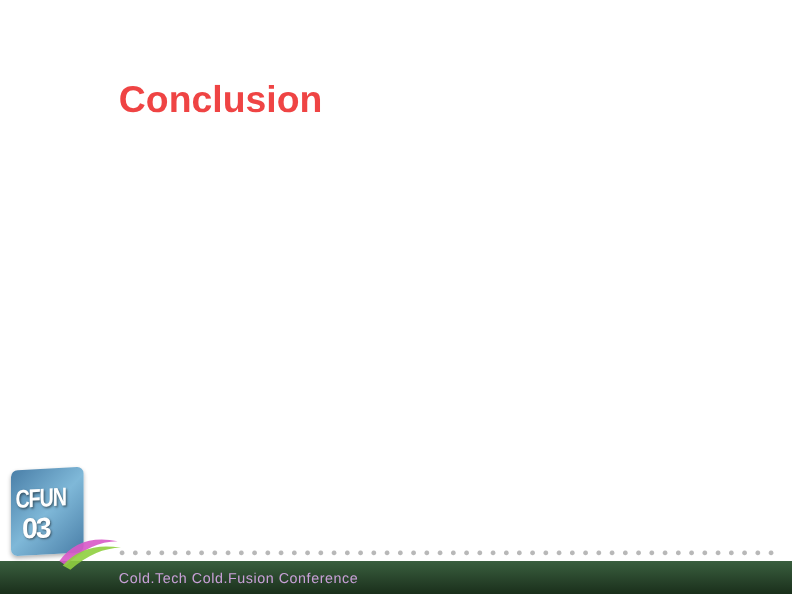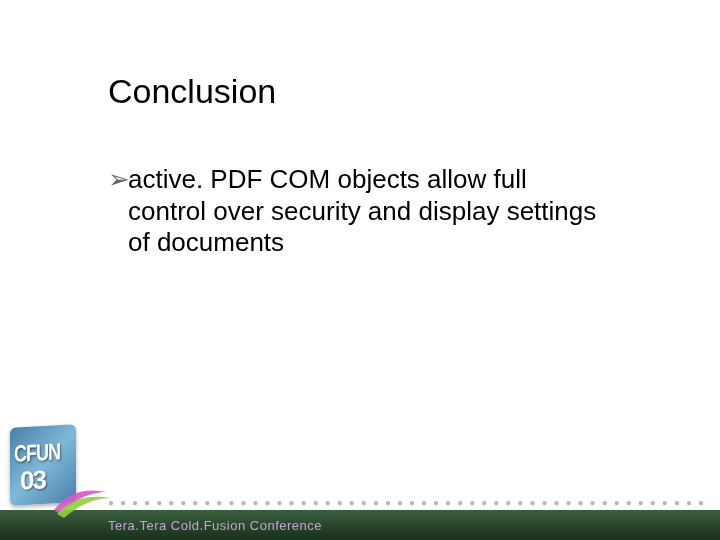--- a/index.html
+++ b/index.html
@@ -12,22 +12,22 @@
   .slide {
     position: relative;
     width: 720px;
     height: 540px;
   }
   .title {
     position: absolute;
     left: 108px;
     top: 72px;
     font-size: 34px;
-    color: #000000;
-    font-weight: 400;
+    color: #ef4444;
+    font-weight: 700;
   }
   .body-text {
     position: absolute;
     left: 108px;
     top: 164px;
     width: 500px;
     font-size: 26px;
     line-height: 1.22;
     color: #000;
   }
@@ -123,27 +123,26 @@
   }
 </style>
 </head>
 <body>
 
 <div class="slide">
 
   <h1 class="title">Conclusion</h1>
 
   <div class="body-text">
-    <span class="bullet"><span class="arrow">➢</span><span>active. PDF COM objects allow full control over security and display settings of documents</span></span>
   </div>
 
   <div class="dots">●●●●●●●●●●●●●●●●●●●●●●●●●●●●●●●●●●●●●●●●●●●●●●●●●●●●●●●●●●●●</div>
 
   <div class="footer">
-    <div class="footer-text">Tera.Tera Cold.Fusion Conference</div>
+    <div class="footer-text">Cold.Tech Cold.Fusion Conference</div>
   </div>
 
   <div class="logo">
     <div class="logo-badge"></div>
     <div class="logo-cfun">CFUN</div>
     <div class="logo-03">03</div>
     <svg class="swoosh" viewBox="0 0 60 40">
       <path d="M 2 30 Q 20 5 55 12 Q 30 12 8 34 Z" fill="#d858c8" opacity="0.9"></path>
       <path d="M 5 34 Q 25 12 58 18 Q 35 18 12 38 Z" fill="#8fcf3f" opacity="0.9"></path>
     </svg>

